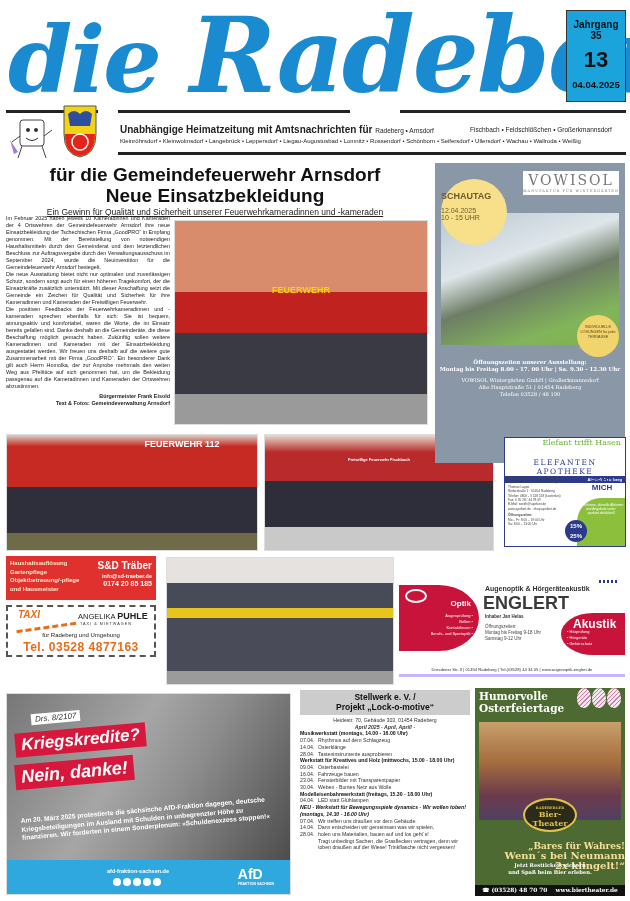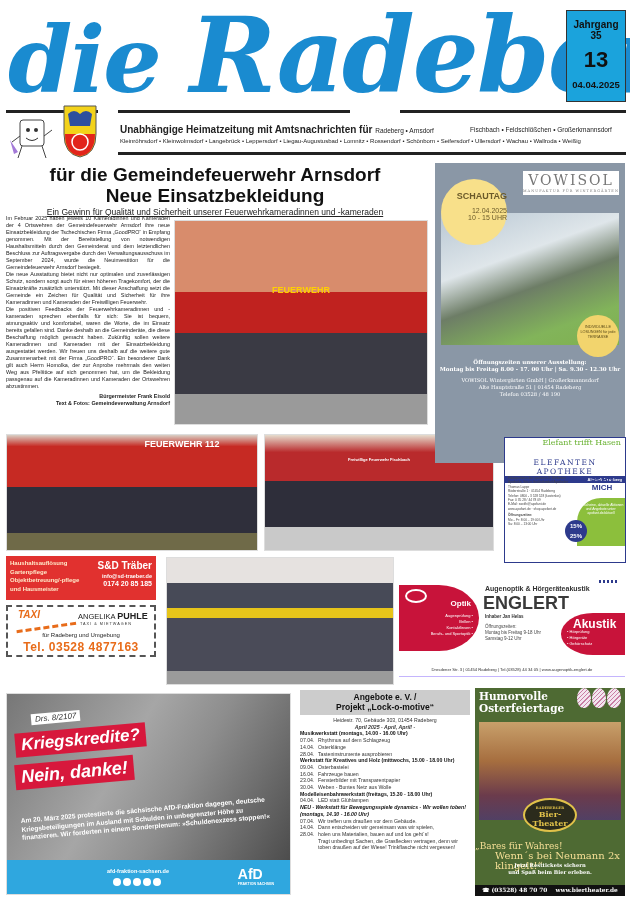--- a/index.html
+++ b/index.html
@@ -28,31 +28,31 @@
   .article p { margin-bottom: 0; }
   .sig { text-align: right; font-weight: bold; margin-top: 3px; }
 
   .photo { background: linear-gradient(#d88c6c 0%, #d88c6c 35%, #c0221f 35%, #c0221f 55%, #3a3a44 55%, #3a3a44 85%, #9a9a9a 85%); border: 1px solid #ddd; }
   .photo-label { position: absolute; left: 50%; transform: translateX(-50%); font-weight: bold; color: #ffd000; font-size: 9px; }
 
   
   .vowisol { left: 435px; top: 163px; width: 190px; height: 300px; background: #8a97a6; }
   .vow-logo { position: absolute; right: 6px; top: 8px; width: 96px; height: 24px; background: #fff; text-align: center; font-family: "DejaVu Serif", serif; font-size: 14px; letter-spacing: 2px; color: #777; line-height: 18px; }
   .vow-logo small { display: block; font-size: 3.5px; letter-spacing: 1px; line-height: 4px; }
-  .vow-circle { position: absolute; left: 6px; top: 16px; width: 66px; height: 66px; border-radius: 50%; background: #f8e08a; text-align: right; color: #6b5a2a; }
+  .vow-circle { position: absolute; left: 6px; top: 16px; width: 66px; height: 66px; border-radius: 50%; background: #f8e08a; text-align: left; color: #6b5a2a; }
   .vow-circle .t1 { font-size: 9px; font-weight: bold; display: block; margin-top: 12px; }
   .vow-circle .t2 { font-size: 7px; display: block; margin-top: 6px; }
   .vow-circle .t3 { font-size: 7px; display: block; }
   .vow-img { position: absolute; left: 6px; top: 50px; width: 178px; height: 132px; background: linear-gradient(160deg, #b8c7d3 0%, #dfe6ea 35%, #6d7d66 55%, #82b45a 80%, #7fb04f 100%); }
   .vow-badge { position: absolute; right: 6px; top: 152px; width: 42px; height: 42px; border-radius: 50%; background: #f2d46d; text-align: center; font-size: 3.8px; line-height: 5px; padding-top: 10px; color: #5a4a1a; }
   .vow-hours { position: absolute; left: 0; top: 196px; width: 190px; text-align: center; color: #fff; font-family: "DejaVu Serif", serif; font-size: 5.5px; font-weight: bold; line-height: 7px; }
   .vow-addr { position: absolute; left: 0; top: 214px; width: 190px; text-align: center; color: #fff; font-family: "DejaVu Serif", serif; font-size: 5.2px; line-height: 7px; }
 
   
-  .apo { left: 504px; top: 437px; width: 122px; height: 126px; border: 1px solid #2d3a8c; background: #fff; }
+  .apo { left: 504px; top: 437px; width: 122px; height: 110px; border: 1px solid #2d3a8c; background: #fff; }
   .apo-top { height: 20px; text-align: right; padding-right: 4px; font-family: "DejaVu Serif", serif; font-size: 8px; color: #6ab233; }
   .apo-name { font-family: "DejaVu Serif", serif; font-size: 7.5px; letter-spacing: 1.5px; color: #2d3a8c; text-align: center; line-height: 9px; }
   .apo-bar { background: #2d3a8c; color: #fff; font-size: 4px; text-align: right; padding: 1px 3px; font-weight: bold; }
   .apo-text { position: absolute; left: 3px; top: 38px; width: 70px; font-size: 3.2px; line-height: 4.4px; color: #444; }
   .apo-scan { position: absolute; right: 6px; top: 36px; width: 34px; text-align: center; font-size: 8px; font-weight: bold; color: #2d3a8c; line-height: 9px; }
   .apo-green { position: absolute; right: 0; top: 60px; width: 48px; height: 48px; background: #8cbf3c; border-radius: 24px 0 0 0; }
   .apo-green span { display: block; color: #fff; font-size: 3.4px; text-align: center; padding-top: 5px; line-height: 4px; }
   .apo-disc { position: absolute; left: 60px; top: 82px; width: 22px; height: 22px; border-radius: 50%; background: #2d3a8c; color: #fff; font-size: 6px; font-weight: bold; text-align: center; line-height: 10px; padding-top: 1px; }
   .apo-qr { position: absolute; right: 6px; top: 80px; width: 22px; height: 22px; background: repeating-linear-gradient(90deg, #2d3a8c 0 2px, #fff 2px 4px), #fff; border: 2px solid #fff; }
 
@@ -68,21 +68,21 @@
   .taxi { left: 6px; top: 605px; width: 150px; height: 52px; border: 2px dashed #555; background: #fff; }
   .taxi-logo { position: absolute; left: 10px; top: 2px; font-size: 10px; font-weight: bold; font-style: italic; color: #e86c1a; }
   .taxi-dash { position: absolute; left: 8px; top: 14px; width: 60px; height: 8px; border-bottom: 3px dashed #e86c1a; transform: rotate(-8deg); }
   .taxi-name { position: absolute; left: 70px; top: 4px; font-size: 7.5px; color: #222; }
   .taxi-name b { font-size: 9px; }
   .taxi-sub { position: absolute; left: 72px; top: 15px; font-size: 3.8px; letter-spacing: 1px; color: #333; }
   .taxi-region { position: absolute; left: 0; width: 100%; top: 25px; text-align: center; font-size: 6px; color: #222; }
   .taxi-tel { position: absolute; left: 0; width: 100%; top: 33px; text-align: center; font-size: 12px; font-weight: bold; color: #e86c1a; letter-spacing: 0.5px; }
 
   
-  .englert { left: 399px; top: 583px; width: 226px; height: 94px; background: #fff; border-bottom: 1px solid #c4b5fd; }
+  .englert { left: 399px; top: 583px; width: 226px; height: 94px; background: #fff; border-bottom: 3px solid #c4b5fd; }
   .eng-left { position: absolute; left: 0; top: 2px; width: 80px; height: 66px; background: #c8133a; border-radius: 0 50% 50% 0; color: #fff; }
   .eng-left .title { position: absolute; right: 8px; top: 14px; font-size: 8px; font-weight: bold; }
   .eng-left .list { position: absolute; right: 6px; top: 28px; font-size: 4px; line-height: 6px; text-align: right; }
   .eng-eye { position: absolute; left: 6px; top: 4px; width: 22px; height: 14px; border: 2px solid #fff; border-radius: 50%; }
   .eng-head { position: absolute; left: 86px; top: 2px; font-size: 7px; font-weight: bold; color: #333; white-space: nowrap; }
   .eng-name { position: absolute; left: 84px; top: 10px; font-size: 18px; font-weight: bold; color: #3a3a3a; }
   .eng-owner { position: absolute; left: 86px; top: 31px; font-size: 4.5px; font-weight: bold; color: #333; }
   .eng-hours { position: absolute; left: 86px; top: 41px; font-size: 4.5px; line-height: 6px; color: #444; }
   .eng-right { position: absolute; right: 0; top: 30px; width: 64px; height: 42px; background: #c8133a; border-radius: 50% 0 0 50%; color: #fff; }
   .eng-right .title { position: absolute; left: 12px; top: 4px; font-size: 12px; font-weight: bold; }
@@ -114,21 +114,21 @@
   .stell .row .d { width: 18px; flex: none; }
   .stell .cont { padding-left: 18px; }
 
   
   .theater { left: 475px; top: 688px; width: 150px; height: 208px; background: #4e6a33; overflow: hidden; }
   .th-title { position: absolute; left: 4px; top: 2px; color: #fff; font-family: "DejaVu Serif", serif; font-weight: bold; font-size: 10.5px; line-height: 12px; }
   .th-eggs { position: absolute; right: 4px; top: 0; display: flex; gap: 1px; }
   .th-eggs span { width: 14px; height: 20px; border-radius: 50% 50% 45% 45%; background: repeating-linear-gradient(135deg, #f3e6ef 0 2px, #c97ea4 2px 3px); display: inline-block; }
   .th-photo { position: absolute; left: 4px; top: 34px; width: 142px; height: 98px; background: linear-gradient(180deg, #c8a06b 0%, #a66e3f 40%, #6b3b4c 75%, #514064 100%); }
   .th-logo { position: absolute; left: 48px; top: 110px; width: 54px; height: 34px; border-radius: 50%; background: #2b2b1c; border: 2px solid #e1c24a; text-align: center; color: #e1c24a; font-family: "DejaVu Serif", serif; font-size: 8px; font-weight: bold; line-height: 9px; padding-top: 6px; }
-  .th-main { position: absolute; left: 0; width: 100%; top: 153px; text-align: left; color: #f6df96; font-family: "DejaVu Serif", serif; font-weight: normal; font-size: 9px; line-height: 10px; }
+  .th-main { position: absolute; left: 0; width: 100%; top: 153px; text-align: right; color: #f6df96; font-family: "DejaVu Serif", serif; font-weight: bold; font-size: 9px; line-height: 10px; }
   .th-sub { position: absolute; left: 0; width: 100%; top: 174px; text-align: center; color: #fff; font-family: "DejaVu Serif", serif; font-weight: bold; font-size: 5.2px; line-height: 6.5px; }
   .th-foot { position: absolute; left: 0; bottom: 0; width: 100%; height: 11px; background: #111; color: #fff; font-family: "DejaVu Serif", serif; font-weight: bold; font-size: 5.8px; line-height: 11px; text-align: center; }
 </style>
 </head>
 <body>
 
 <div class="abs masthead-title">
   <span>die</span>
   <span class="big">Radeberger</span>
 </div>
@@ -309,21 +309,21 @@
     <span></span>
   </div>
   <div class="afd-logo">
     <span>AfD</span>
     <small>FRAKTION SACHSEN</small>
   </div>
 </div>
 
 <div class="abs stell">
   <div class="stell-head">
-    <div>Angebote e. V. /</div>
+    <div>Stellwerk e. V. /</div>
     <div>Projekt „Lock-o-motive“</div>
   </div>
   <div class="stell-addr">Heidestr. 70, Gebäude 303, 01454 Radeberg</div>
   <div class="stell-motto">April 2025 - April, April! -</div>
 
   <div class="sec">Musikwerkstatt (montags, 14.00 - 16.00 Uhr)</div>
   <div class="row">
       <span class="d">07.04.</span>
       <span>Rhythmus auf dem Schlagzeug</span>
     </div>

